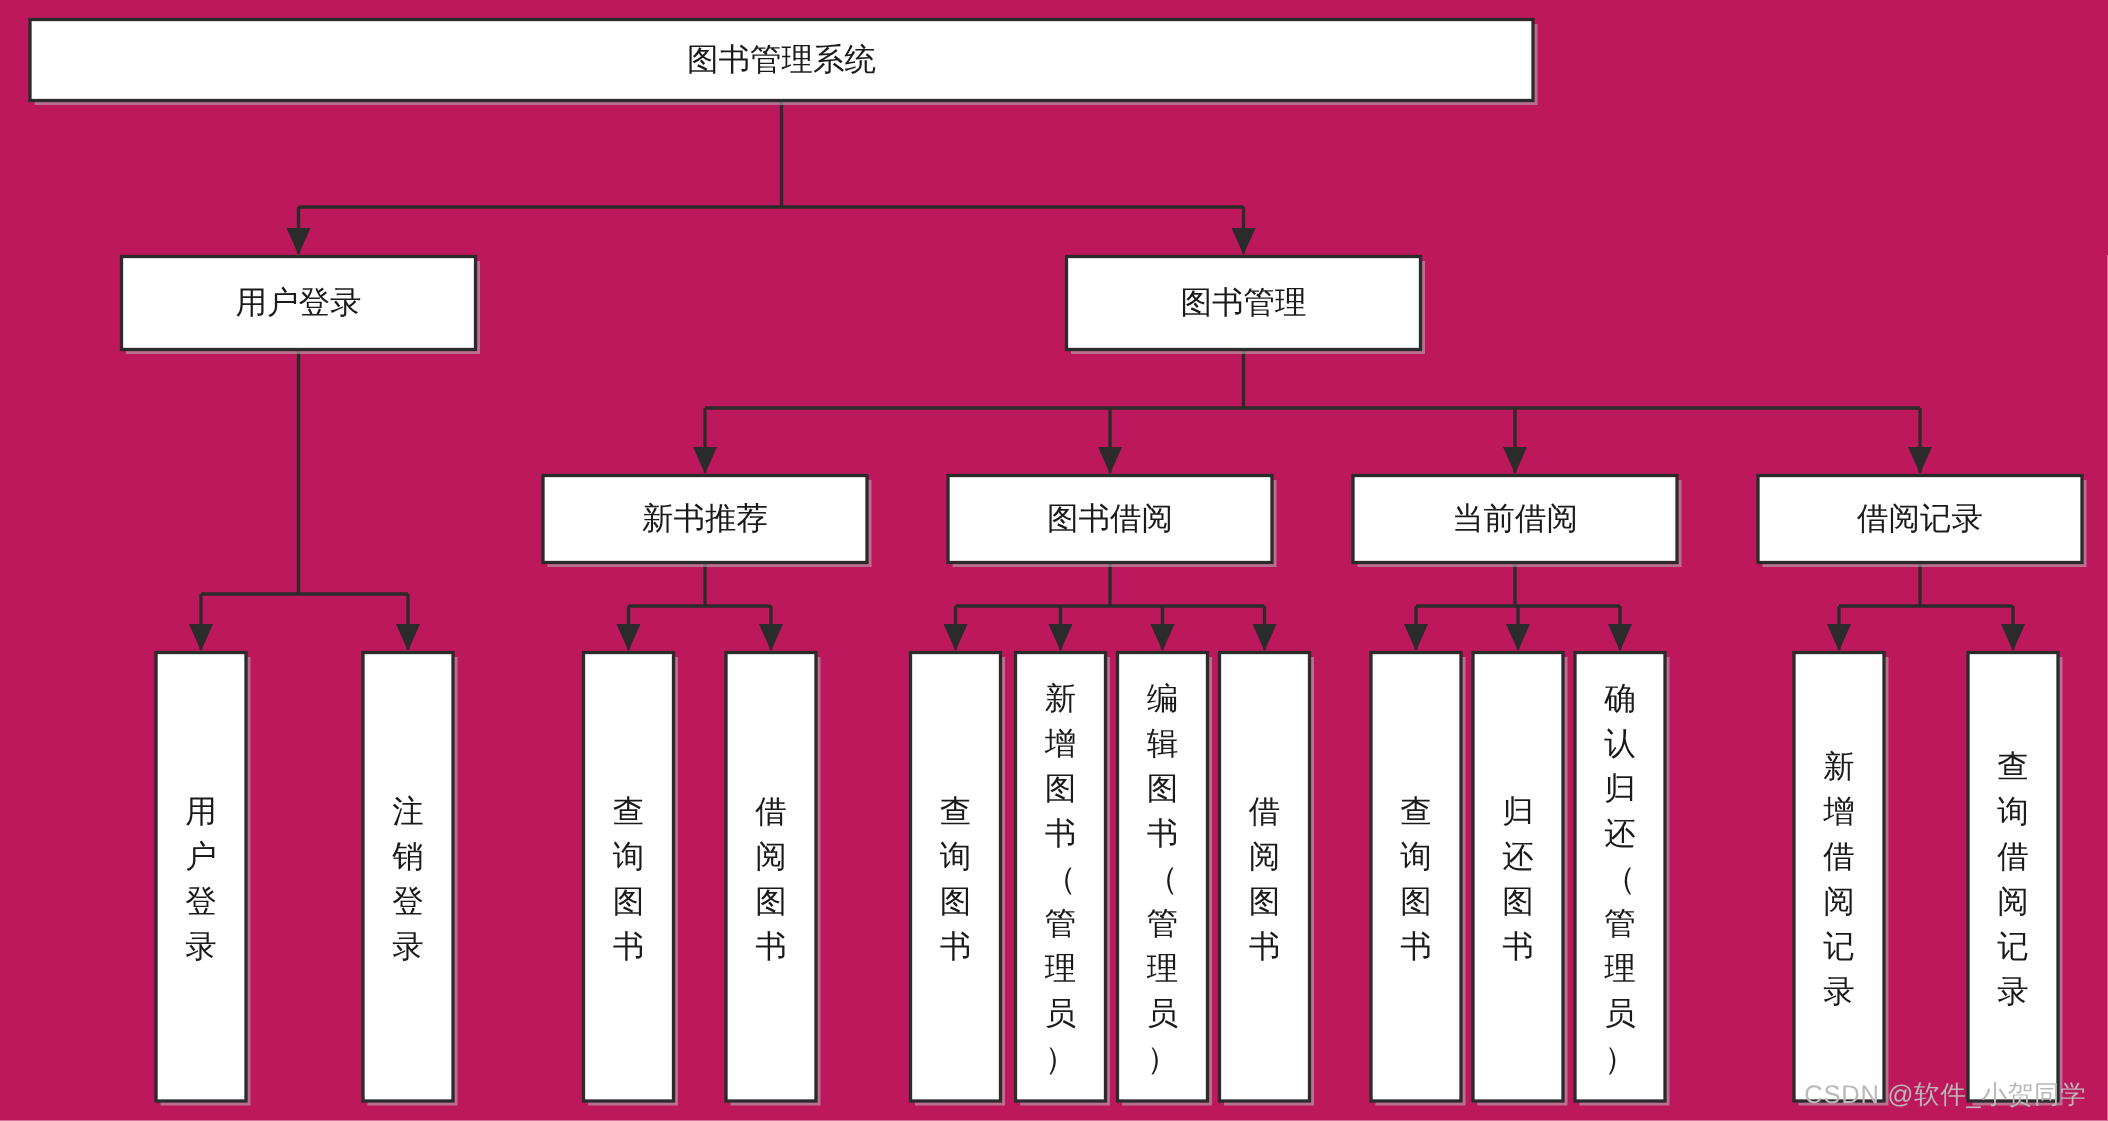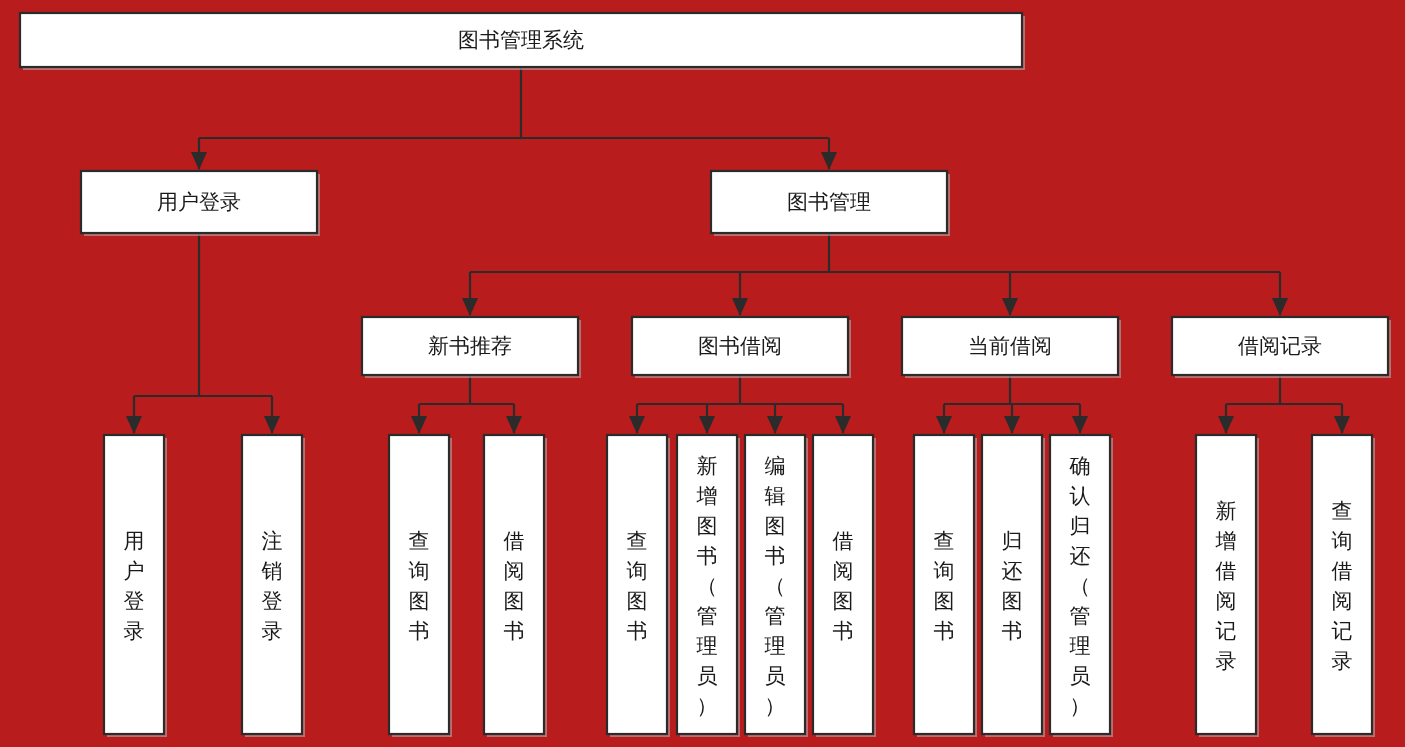--- a/index.html
+++ b/index.html
@@ -10,21 +10,21 @@
   body {
     width: 1405px;
     height: 747px;
     font-family: "Liberation Sans", sans-serif;
     overflow: hidden;
   }
   #diagram-root {
     position: relative;
     width: 1405px;
     height: 747px;
-    background: #b91c1c;
+    background: #be185d;
   }
   svg#tree-svg {
     position: absolute;
     left: 0;
     top: 0;
     width: 1405px;
     height: 747px;
   }
   .node-box {
     fill: #ffffff;
@@ -226,13 +226,14 @@
           <rect x="1196" y="435" width="60" height="299" class="node-box"></rect>
           <text x="1226" class="node-label-v"><tspan x="1226" y="517.9">新</tspan><tspan x="1226" y="547.9">增</tspan><tspan x="1226" y="577.9">借</tspan><tspan x="1226" y="607.9">阅</tspan><tspan x="1226" y="637.9">记</tspan><tspan x="1226" y="667.9">录</tspan></text>
         </g>
         <g>
           <rect x="1315" y="438" width="60" height="299" class="node-shadow"></rect>
           <rect x="1312" y="435" width="60" height="299" class="node-box"></rect>
           <text x="1342" class="node-label-v"><tspan x="1342" y="517.9">查</tspan><tspan x="1342" y="547.9">询</tspan><tspan x="1342" y="577.9">借</tspan><tspan x="1342" y="607.9">阅</tspan><tspan x="1342" y="637.9">记</tspan><tspan x="1342" y="667.9">录</tspan></text>
         </g>
       </g>
   </svg>
+  <div class="watermark">CSDN @软件_小贺同学</div>
 </div>
 
 </body></html>

